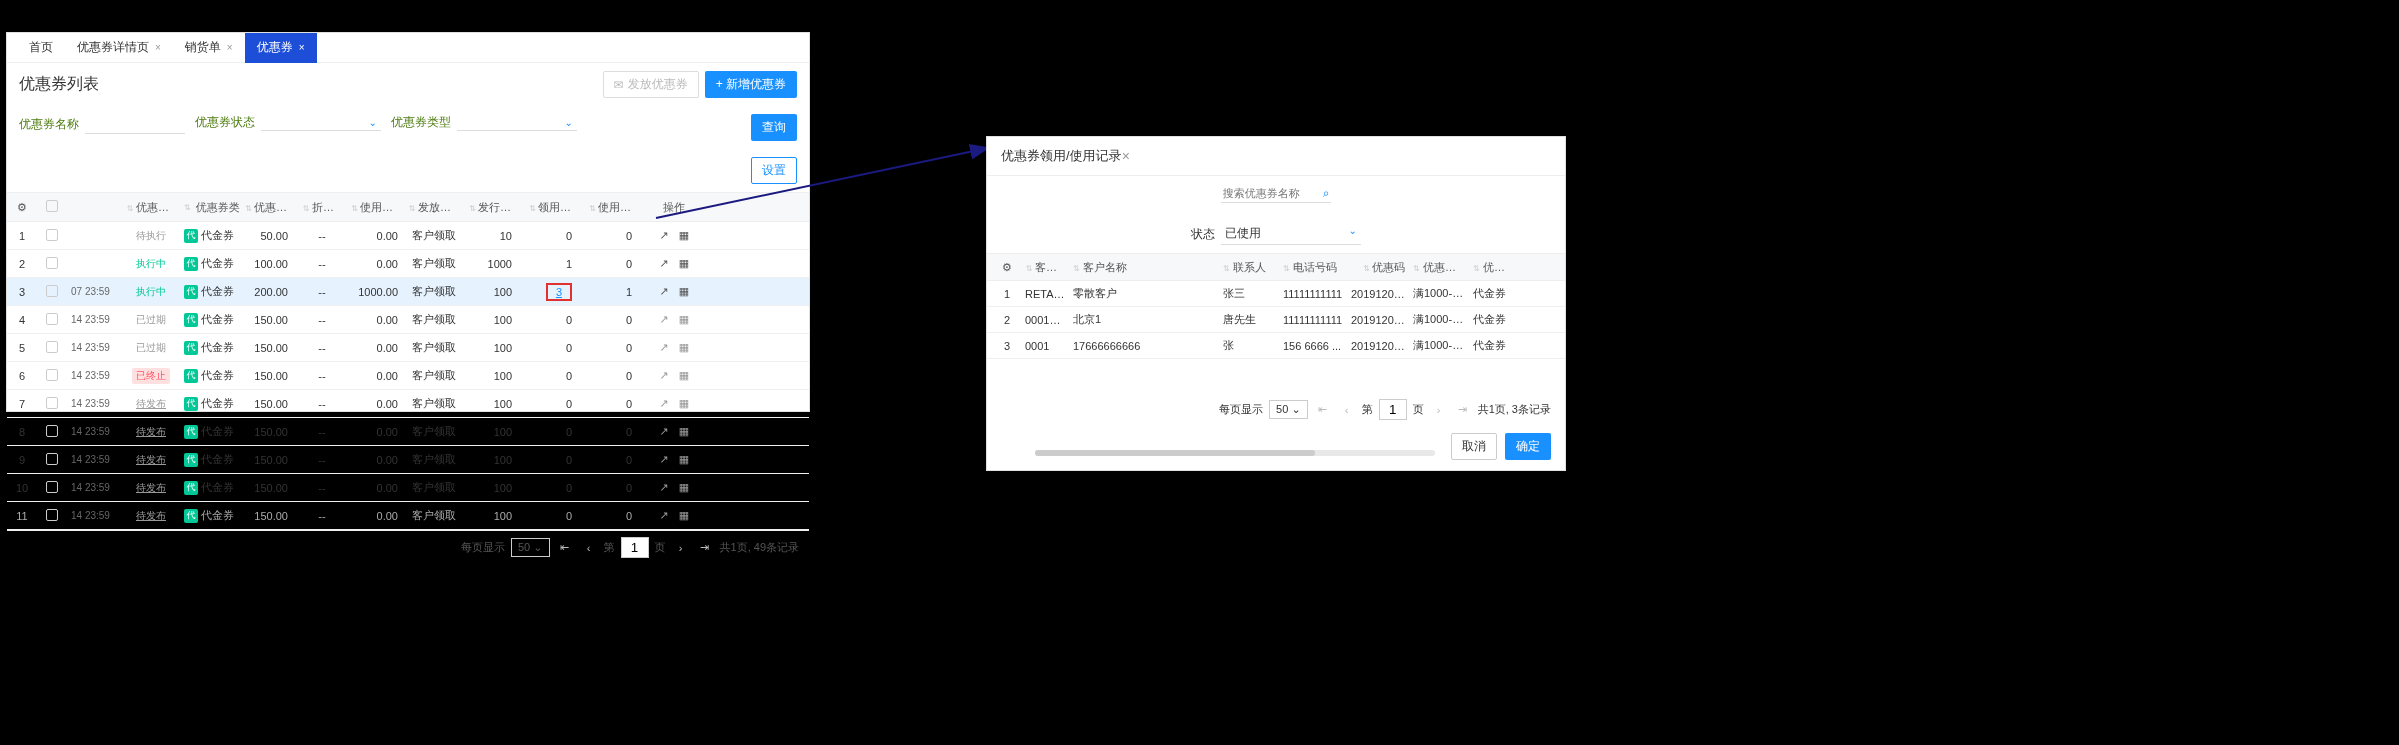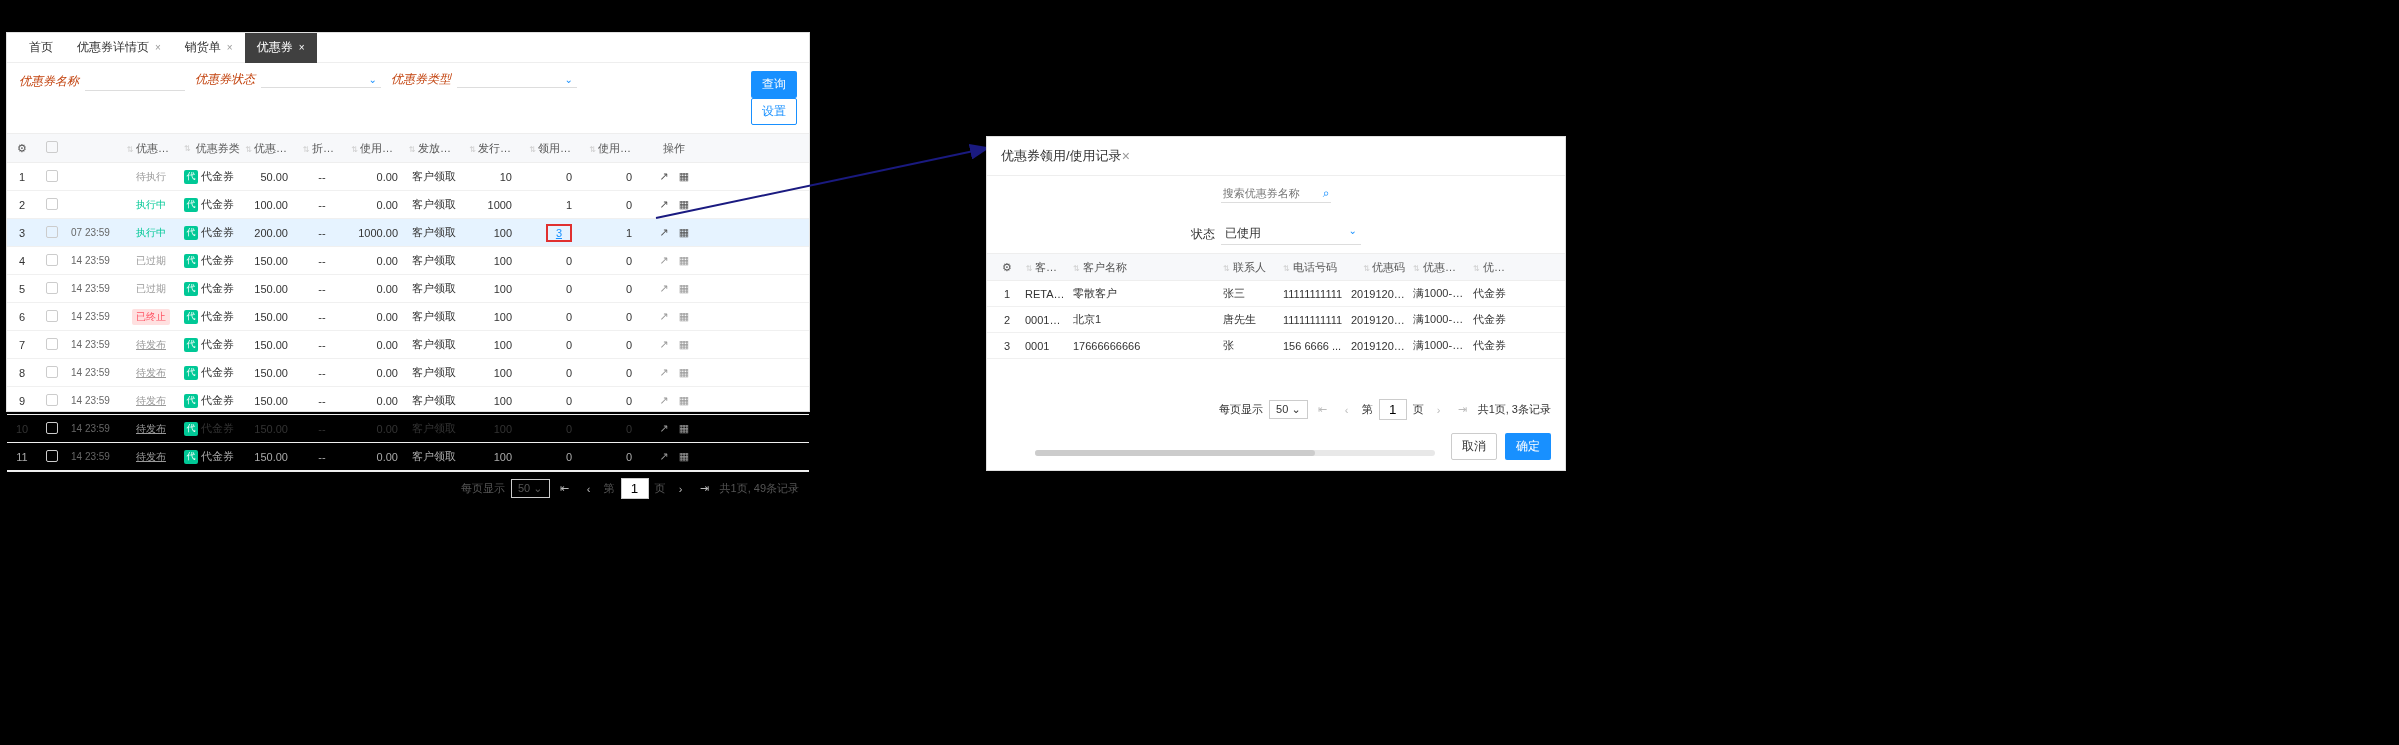--- a/index.html
+++ b/index.html
@@ -4,42 +4,42 @@
   <style>
     * { box-sizing: border-box; margin: 0; padding: 0; }
     body { font-family: -apple-system, "Microsoft YaHei", sans-serif; font-size: 12px; background: #000; color: #333; width: 2399px; height: 745px; position: relative; }
     
     .panel-left { position: absolute; left: 6px; top: 32px; width: 804px; height: 380px; background: #fff; border: 1px solid #e0e0e0; }
     .panel-right { position: absolute; left: 986px; top: 136px; width: 580px; height: 335px; background: #fff; border: 1px solid #e0e0e0; }
     
     
     .tabs { display: flex; align-items: center; height: 30px; padding-left: 10px; border-bottom: 1px solid #eee; }
     .tab-item { padding: 0 12px; height: 30px; display: flex; align-items: center; gap: 6px; font-size: 12px; color: #333; }
-    .tab-item.active { background: #404040; color: #fff; }
+    .tab-item.active { background: #1d4ed8; color: #fff; }
     .tab-close { font-size: 10px; cursor: pointer; color: #999; }
     .tab-item.active .tab-close { color: #fff; }
     
     
     .title-bar { display: flex; justify-content: space-between; align-items: center; padding: 8px 12px; }
     .title-bar h2 { font-size: 16px; font-weight: 500; }
     .title-actions { display: flex; gap: 6px; align-items: center; }
     .btn { padding: 4px 10px; border-radius: 2px; font-size: 12px; cursor: pointer; border: 1px solid transparent; }
     .btn-primary { background: #1890ff; color: #fff; }
     .btn-outline-primary { background: #fff; color: #1890ff; border-color: #1890ff; }
     .btn-disabled { color: #bbb; background: #fff; border-color: #ddd; display: flex; align-items: center; gap: 4px; }
     .btn-default { background: #fff; color: #333; border: 1px solid #ccc; }
     
     
     .filters { display: flex; padding: 8px 12px; gap: 10px; align-items: flex-start; }
     .filter-group { display: flex; align-items: center; gap: 6px; }
-    .filter-label { color: #c2410c; font-style: italic; }
+    .filter-label { color: #4d7c0f; }
     .filter-input { border: none; border-bottom: 1px solid #ddd; width: 100px; padding: 2px 4px; outline: none; }
     .filter-select { border: none; border-bottom: 1px solid #ddd; width: 120px; padding: 2px 4px; display: flex; justify-content: flex-end; color: #999; }
     .chevron-down { font-size: 10px; color: #1890ff; }
-    .filter-buttons { display: flex; flex-direction: column; gap: 0; margin-left: auto; }
+    .filter-buttons { display: flex; flex-direction: column; gap: 16px; margin-left: auto; }
     .filter-buttons .btn { min-width: 44px; text-align: center; }
     
     
     .tbl { width: 100%; }
     .tbl-head { display: flex; background: #f7f8fa; height: 30px; align-items: center; font-size: 11px; color: #555; border-top: 1px solid #eee; border-bottom: 1px solid #eee; }
     .tbl-row { display: flex; height: 28px; align-items: center; border-bottom: 1px solid #f0f0f0; font-size: 11px; }
     .tbl-row.highlight { background: #e6f3ff; }
     .cell { padding: 0 4px; overflow: hidden; text-overflow: ellipsis; white-space: nowrap; text-align: center; }
     .cell-gear { width: 30px; text-align: center; }
     .cell-chk { width: 30px; text-align: center; }
@@ -128,20 +128,30 @@
     <div class="tab-item">
         <span>销货单</span>
         <span class="tab-close">×</span>
       </div>
     <div class="tab-item active">
         <span>优惠券</span>
         <span class="tab-close">×</span>
       </div>
   </div>
 
+  <div class="title-bar">
+    <h2>优惠券列表</h2>
+    <div class="title-actions">
+      <span class="btn btn-disabled">
+          <span>✉</span>
+          <span>发放优惠券</span>
+        </span>
+      <span class="btn btn-primary">+ 新增优惠券</span>
+    </div>
+  </div>
 
   <div class="filters">
     <div class="filter-group">
       <span class="filter-label">优惠券名称</span>
       <input class="filter-input" style="">
     </div>
     <div class="filter-group">
       <span class="filter-label">优惠券状态</span>
       <div class="filter-select">
           <span class="chevron-down">⌄</span>

